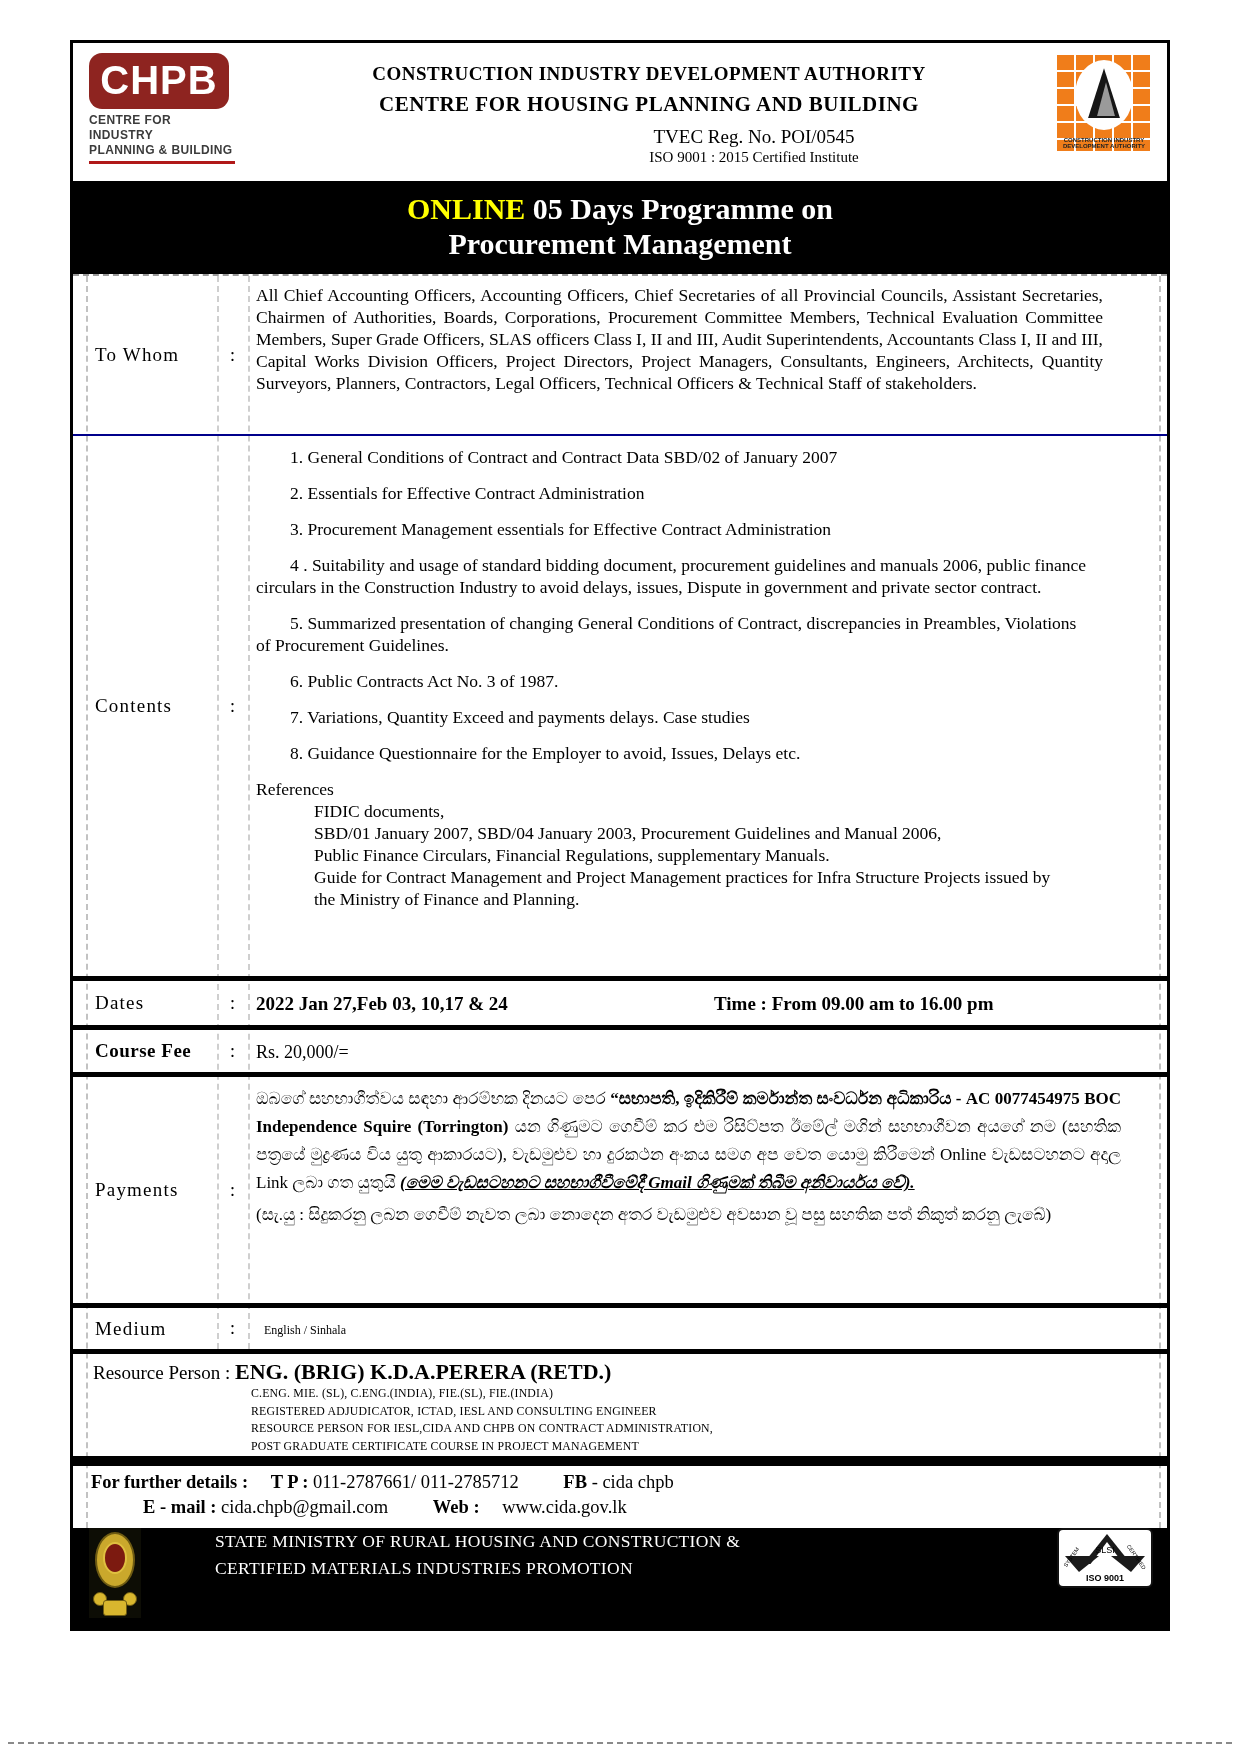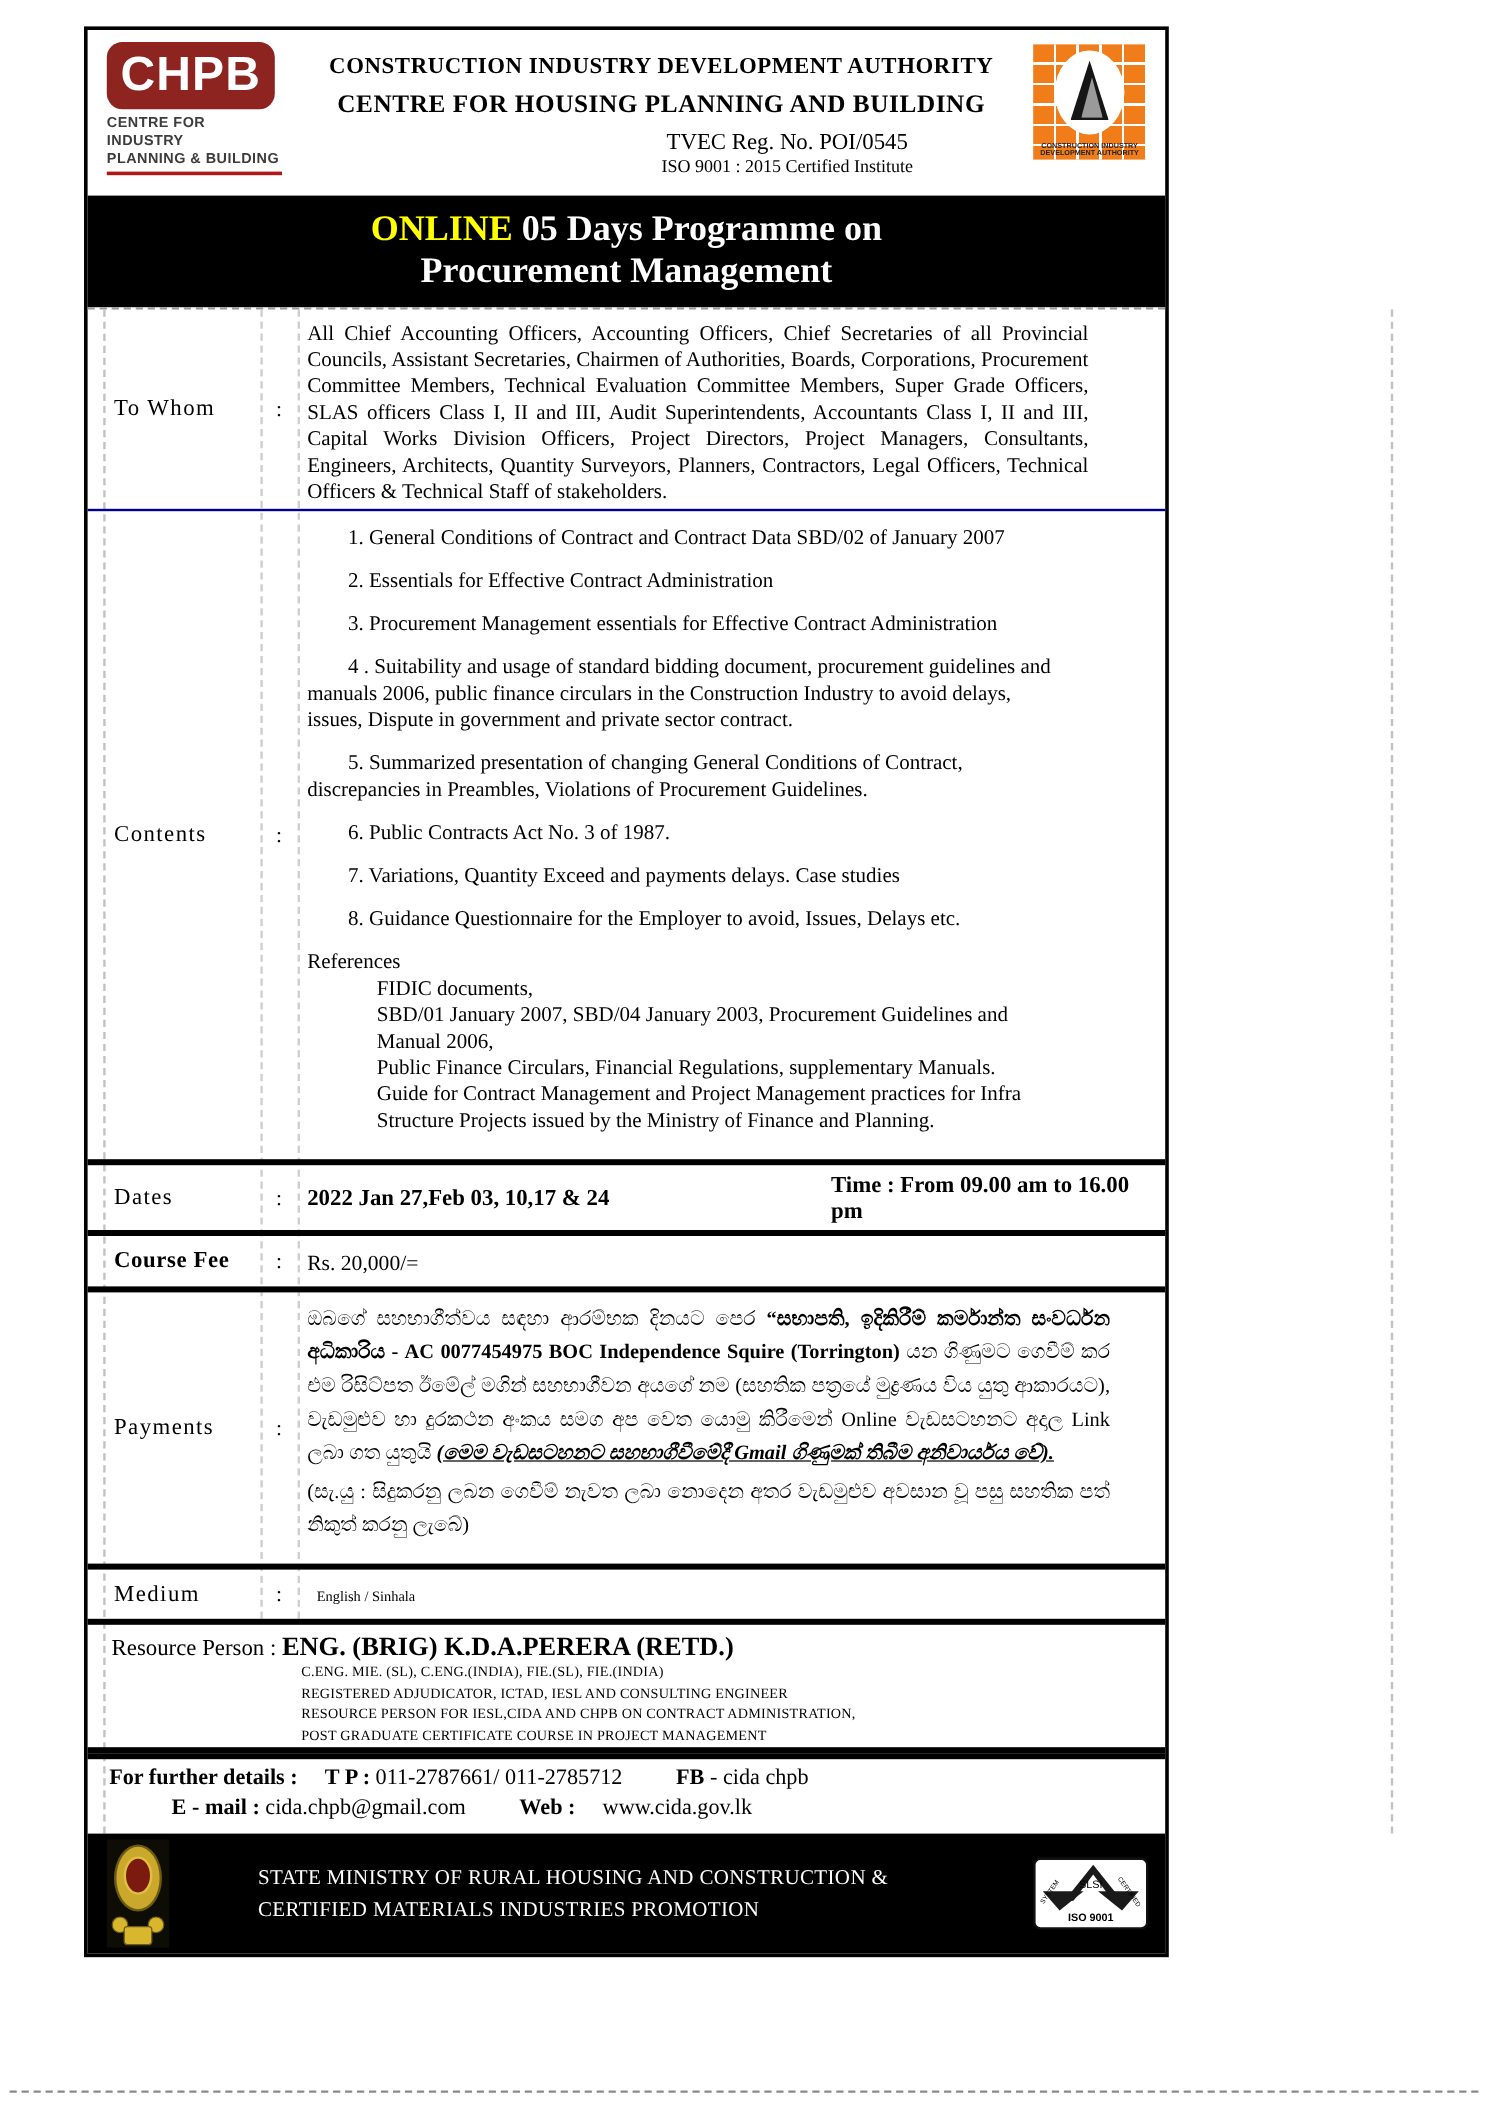--- a/index.html
+++ b/index.html
@@ -1,17 +1,17 @@
 <!DOCTYPE html>
 <html><head>
 <meta charset="utf-8">
 <style>
   * { box-sizing: border-box; margin: 0; padding: 0; }
   html,body { width:1240px; height:1754px; background:#fff; font-family:"Liberation Serif", serif; color:#000; position:relative; overflow:hidden; }
-  .frame { position:absolute; left:70px; top:22px; width:904px; border:3px solid #000; background:#fff; }
+  .frame { position:absolute; left:70px; top:40px; width:1100px; border:3px solid #000; background:#fff; }
 
   
   .header { display:flex; height:138px; padding:10px 10px 4px 16px; }
   .chpb { width:152px; }
   .chpb-box { width:140px; height:56px; background:#8e2420; border-radius:13px; color:#fff;
               font-family:"Liberation Sans", sans-serif; font-weight:bold; font-size:40px;
               text-align:center; line-height:54px; letter-spacing:1px; }
   .chpb-sub { margin-top:4px; width:146px; font-family:"Liberation Sans", sans-serif; font-weight:bold;
               color:#3c3c3c; font-size:12px; line-height:1.25; letter-spacing:0.4px;
               border-bottom:3px solid #b01818; padding-bottom:3px; }
@@ -92,21 +92,21 @@
   .cert1 { font-weight:bold; font-size:21.5px; }
   .cert2 { font-size:14.8px; margin-top:2px; }
 
   .r-details { min-height:62px; padding:6px 0 0 18px; font-size:18.5px; }
   .d2 { padding-left:52px; margin-top:4px; }
   .bold { font-weight:bold; }
   .sp1 { display:inline-block; width:18px; }
   .sp2 { display:inline-block; width:40px; }
 
   
-  .footer { background:#000; height:100px; display:flex; align-items:center; position:relative; z-index:2; }
+  .footer { background:#000; height:100px; display:flex; position:relative; z-index:2; }
   .emblem { width:52px; height:90px; margin-left:16px; position:relative; background:#0d0d05; }
   .em-oval { position:absolute; left:6px; top:4px; width:40px; height:56px; border-radius:50%;
              background:#caa82c; border:2px solid #6d5a12; }
   .em-core { position:absolute; left:14px; top:14px; width:24px; height:32px; border-radius:50%;
              background:#7c1a10; border:2px solid #e0c040; }
   .em-c1,.em-c2 { position:absolute; bottom:12px; width:14px; height:14px; border-radius:50%;
                   background:#d8b62e; border:1px solid #6d5a12; }
   .em-c1 { left:4px; } .em-c2 { right:4px; }
   .em-base { position:absolute; bottom:2px; left:14px; width:24px; height:16px; background:#d8b62e;
              border:1px solid #6d5a12; border-radius:3px; }

